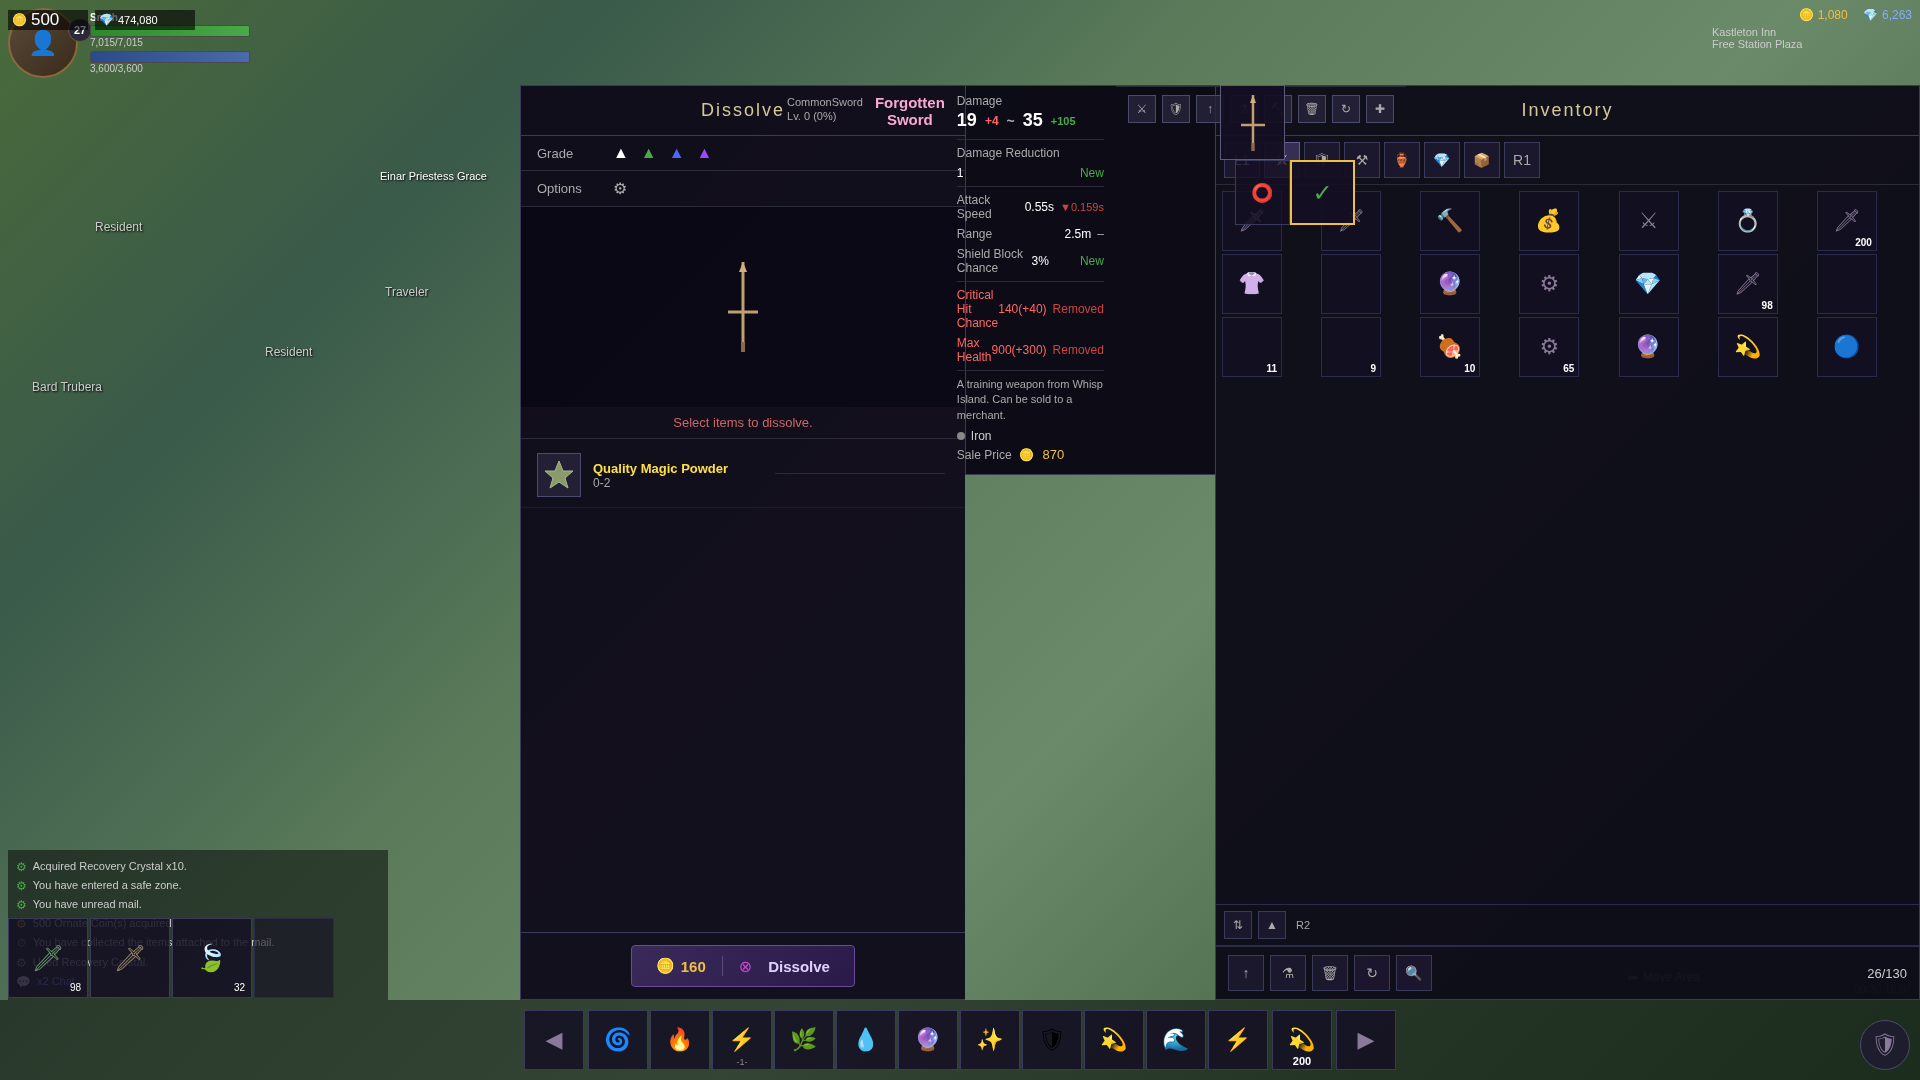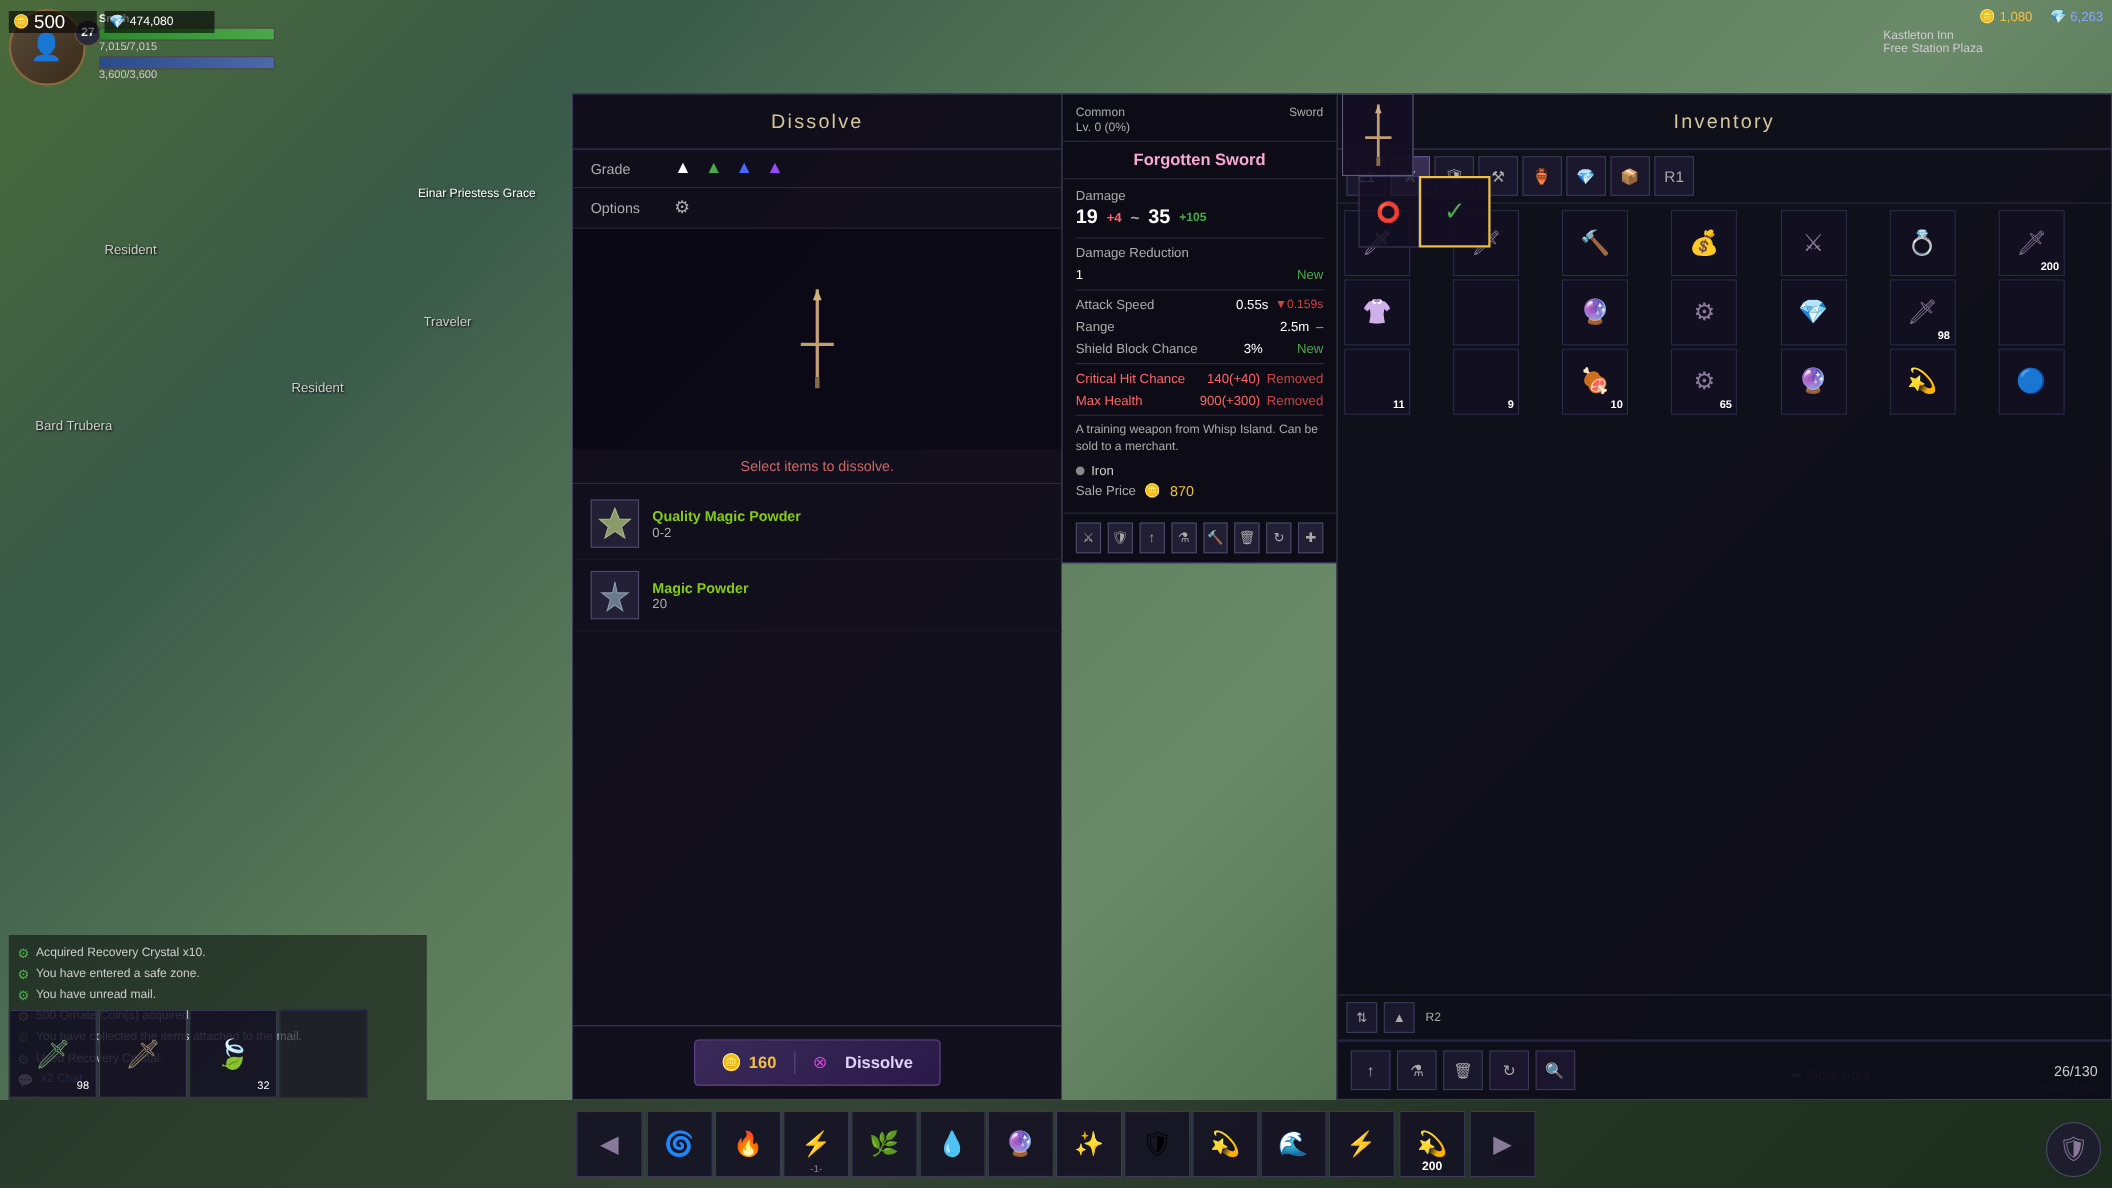--- a/index.html
+++ b/index.html
@@ -228,21 +228,21 @@
       justify-content: center;
       color: #aaa;
       font-size: 20px;
     }
 
     .item-info {
       flex: 1;
     }
 
     .item-name {
-      color: #84cc16;
+      color: #fde047;
       font-size: 13px;
       font-weight: bold;
     }
 
     .item-qty {
       color: #aaa;
       font-size: 12px;
     }
 
     .dissolve-footer {
@@ -280,22 +280,23 @@
       font-weight: bold;
     }
 
     
     .tooltip-panel {
       width: 250px;
       background: rgba(10, 8, 20, 0.97);
       border: 1px solid #3a3a5a;
       border-right: none;
       display: flex;
-      flex-direction: column;
+      flex-direction: row;
       padding: 0;
+      justify-content: center;
     }
 
     .tooltip-header {
       padding: 10px 12px 6px;
       border-bottom: 1px solid #2a2a3a;
     }
 
     .tooltip-meta {
       display: flex;
       justify-content: space-between;
@@ -709,31 +710,20 @@
           <svg width="32" height="32" viewBox="0 0 32 32">
             <polygon points="16,2 20,12 30,12 22,19 25,29 16,23 7,29 10,19 2,12 12,12" fill="#8a9a6a" stroke="#aabb8a" stroke-width="1"></polygon>
           </svg>
         </div>
         <div class="item-info">
           <div class="item-name">Quality Magic Powder</div>
           <div class="item-qty">0-2</div>
         </div>
       </div>
 
-      <div class="dissolve-item">
-        <div class="item-icon">
-          <svg width="32" height="32" viewBox="0 0 32 32">
-            <polygon points="16,4 18,14 28,14 20,20 23,30 16,25 9,30 12,20 4,14 14,14" fill="#6a7a8a" stroke="#8a9aaa" stroke-width="1"></polygon>
-          </svg>
-        </div>
-        <div class="item-info">
-          <div class="item-name">Magic Powder</div>
-          <div class="item-qty">20</div>
-        </div>
-      </div>
     </div>
 
     <div style="flex:1"></div>
 
     <div class="dissolve-footer">
       <div class="dissolve-button">
         <div class="coin-cost">
           <span>🪙</span>
           <span>160</span>
         </div>

